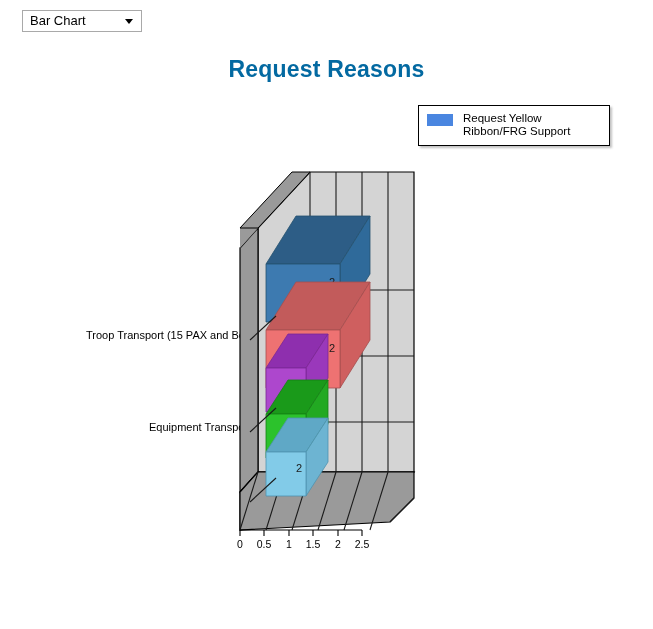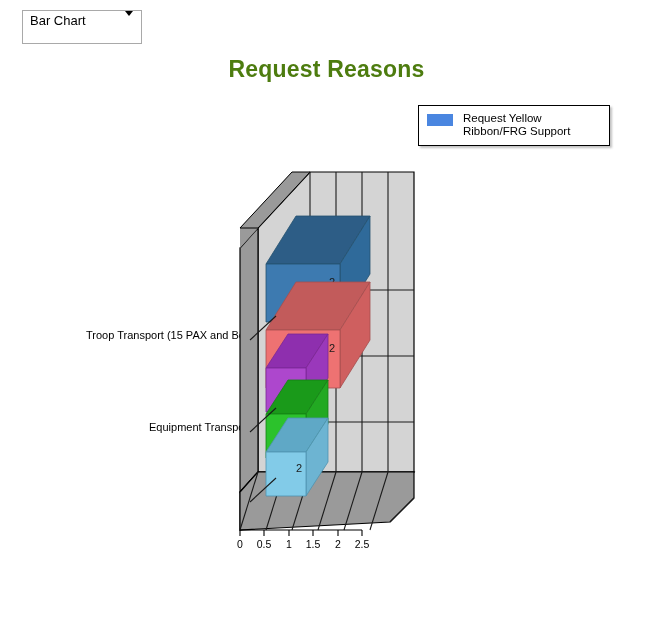--- a/index.html
+++ b/index.html
@@ -14,25 +14,26 @@
     font-family: "Liberation Sans", sans-serif;
     overflow: hidden;
   }
 
   
   .chart-type-select {
     position: absolute;
     left: 22px;
     top: 10px;
     width: 120px;
-    height: 34px;
+    height: 22px;
     border: 1px solid #a9a9a9;
     background: #ffffff;
     box-sizing: border-box;
     display: flex;
+    align-items: center;
     padding: 0 4px 0 7px;
   }
   .chart-type-select .sel-label {
     font-size: 13px;
     color: #000;
     flex: 1;
     line-height: 20px;
     white-space: nowrap;
   }
   .chart-type-select .caret {
@@ -46,21 +47,21 @@
 
   
   .chart-title {
     position: absolute;
     left: 0;
     right: 0;
     top: 56px;
     text-align: center;
     font-size: 23px;
     font-weight: bold;
-    color: #4d7c0f;
+    color: #0369a1;
     letter-spacing: 0.2px;
   }
 
   
   .legend-box {
     position: absolute;
     left: 418px;
     top: 105px;
     width: 192px;
     height: 41px;

